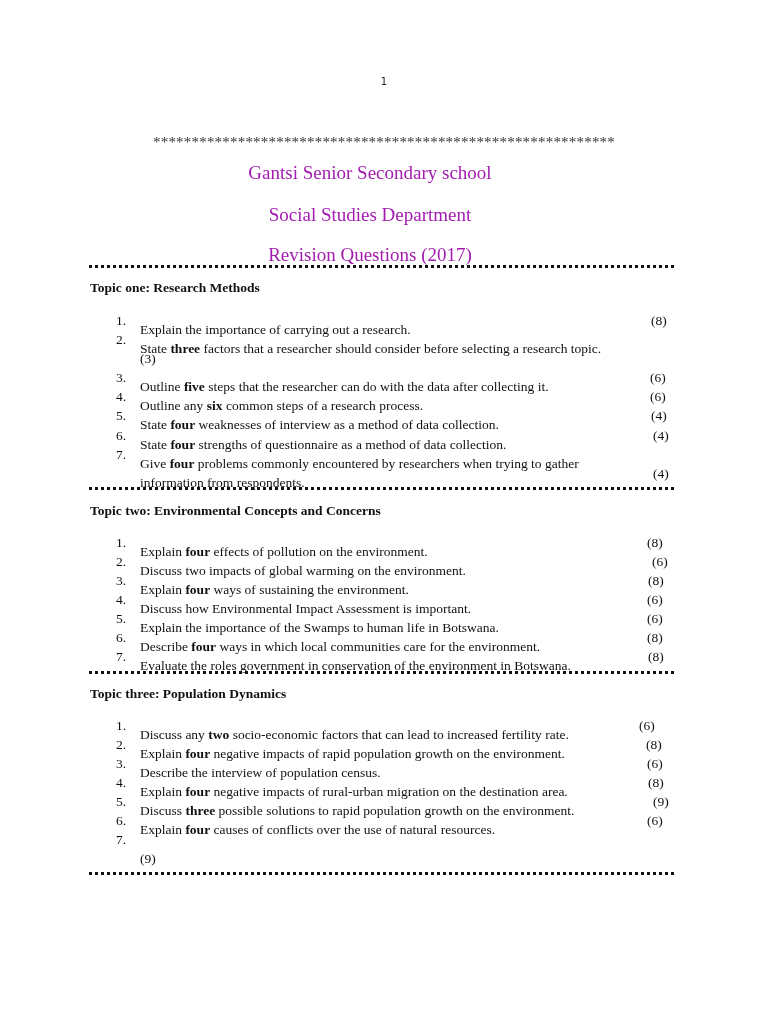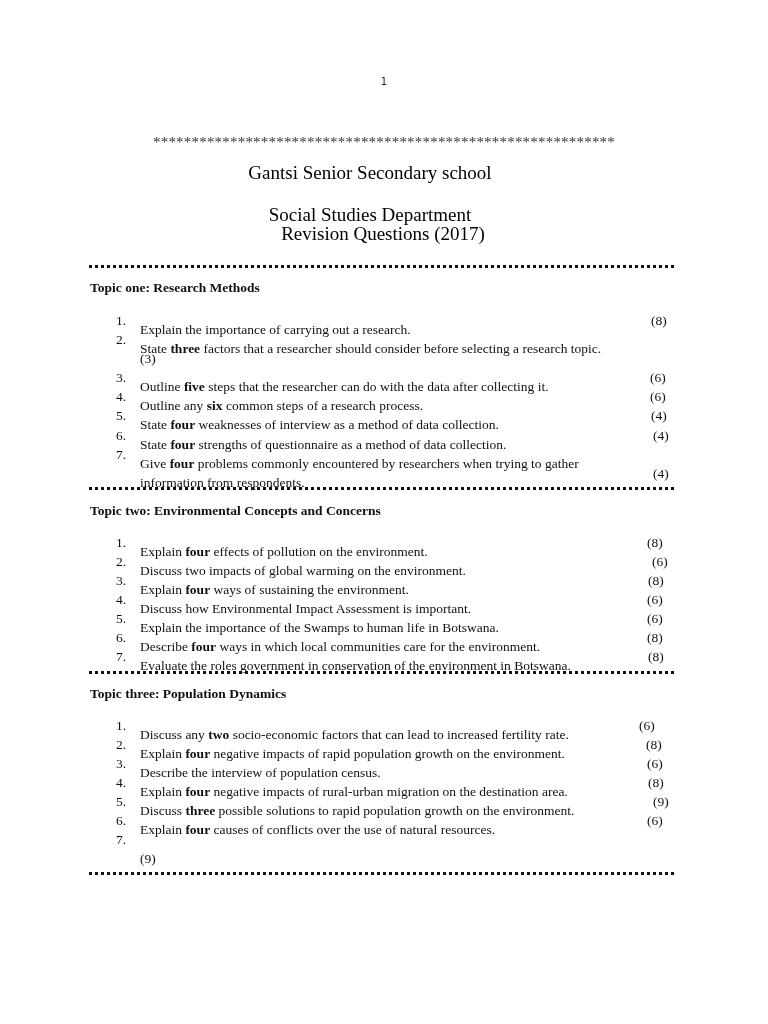--- a/index.html
+++ b/index.html
@@ -9,25 +9,25 @@
     position: absolute; top: 76px; left: 0; width: 768px; text-align: center;
     font-family: "DejaVu Sans", sans-serif; font-size: 10px; color: #222;
   }
   .stars {
     position: absolute; top: 134px; left: 0; width: 768px; text-align: center;
     font-family: "Liberation Serif", serif; font-size: 15px; letter-spacing: 0.2px; color: #333;
     white-space: nowrap;
   }
   .title-line {
     position: absolute; left: 0; width: 740px; text-align: center;
-    font-family: "Liberation Serif", serif; font-size: 19px; color: #000000;
+    font-family: "Liberation Serif", serif; font-size: 19px; color: #a21caf;
   }
   .t1 { top: 162px; }
   .t2 { top: 204px; }
-  .t3 { top: 223px; padding-left: 13px; }
+  .t3 { top: 244px; }
   .dots {
     position: absolute; left: 89px; width: 587px; height: 3px;
     background-image: linear-gradient(to right, #111 0, #111 3px, transparent 3px);
     background-size: 6px 3px; background-repeat: repeat-x;
   }
   .topic-heading {
     position: absolute; left: 90px;
     font-family: "Liberation Serif", serif; font-weight: bold; font-size: 13.5px; color: #111;
   }
   .qlist { position: absolute; left: 0; width: 768px; margin: 0; padding: 0; list-style: none; }

